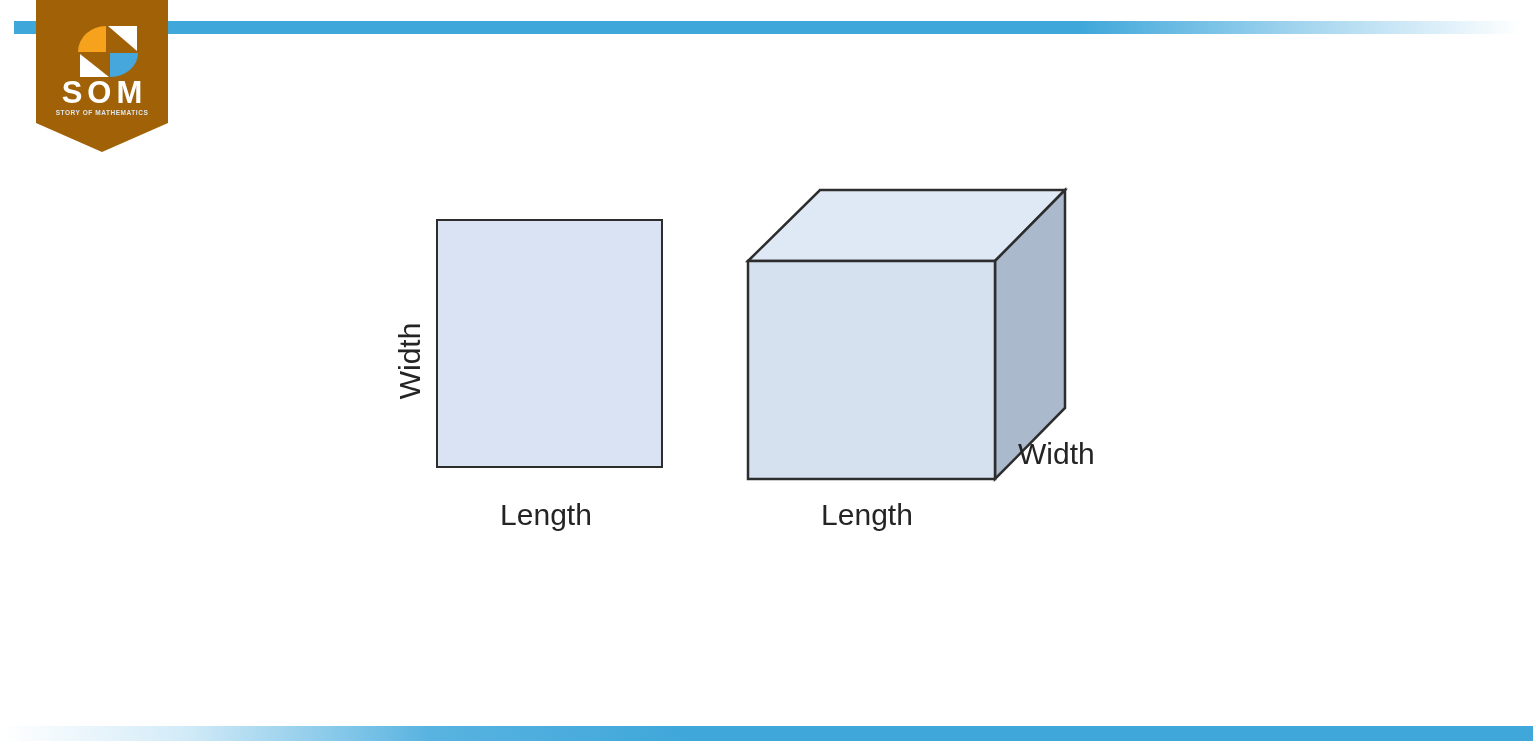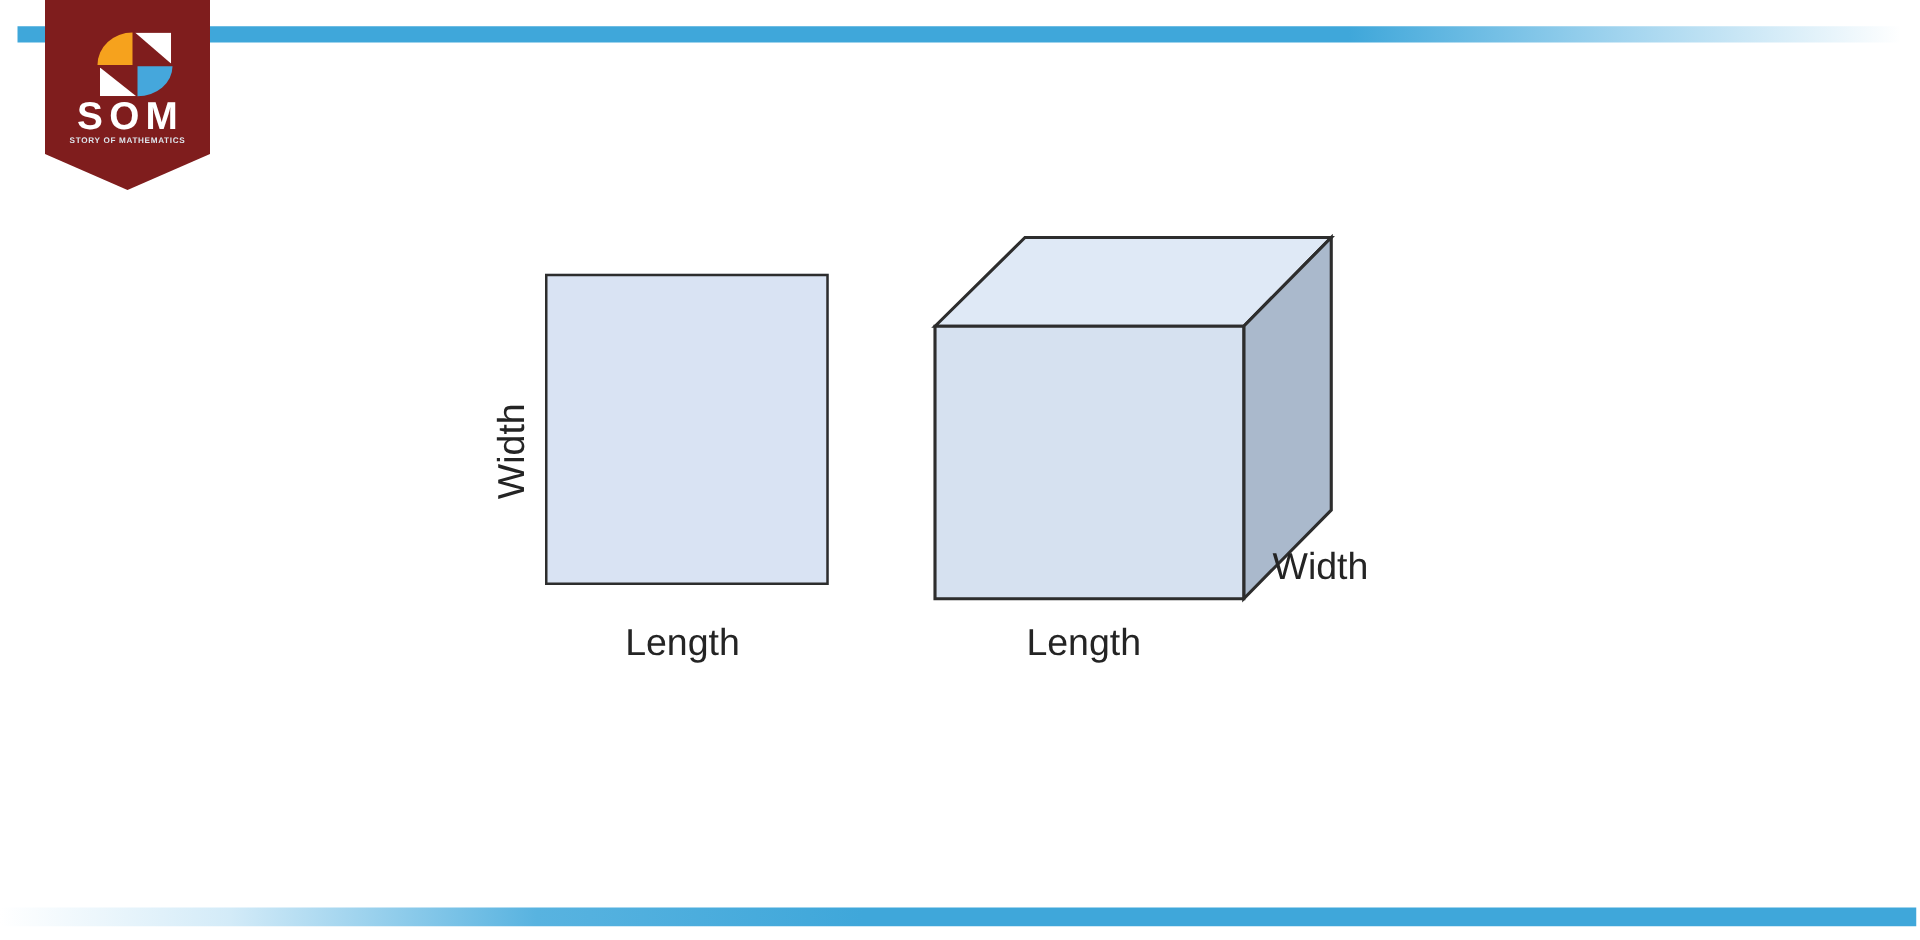--- a/index.html
+++ b/index.html
@@ -27,21 +27,21 @@
     background: linear-gradient(to right,
       rgba(255,255,255,0) 0%, #d3ebf8 12%,
       #58b3e0 28%, #3fa7da 45%, #3fa7da 100%);
   }
 
   
   .banner {
     position: absolute;
     left: 36px; top: 0;
     width: 132px; height: 152px;
-    background: #7f1d1d;
+    background: #a16207;
     clip-path: polygon(0 0, 100% 0, 100% 81%, 50% 100%, 0 81%);
     z-index: 5;
   }
   .pinwheel { position: absolute; left: 42px; top: 26px; width: 60px; height: 51px; }
   .pw-orange {
     position: absolute; left: 0; top: 0; width: 28px; height: 26px;
     border-radius: 100% 0 0 0;
   }
   .pw-tri-top {
     position: absolute; left: 30px; top: 0; width: 29px; height: 25px;

